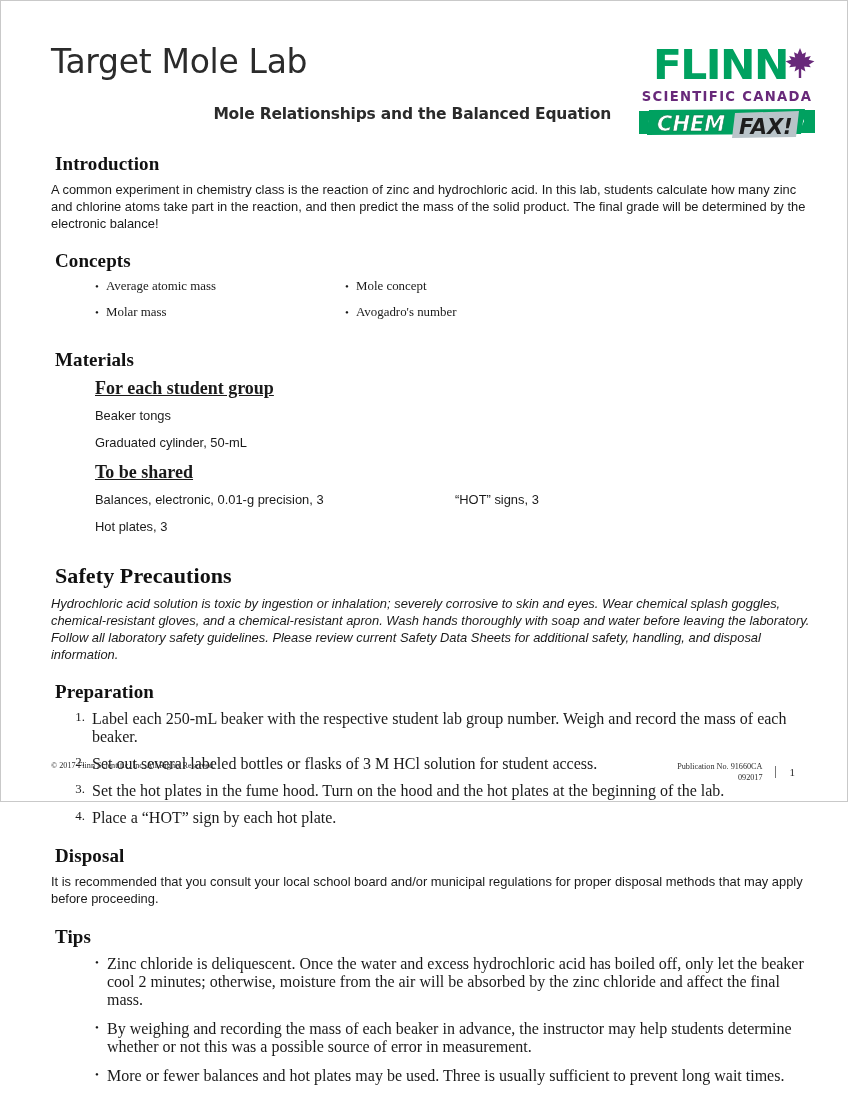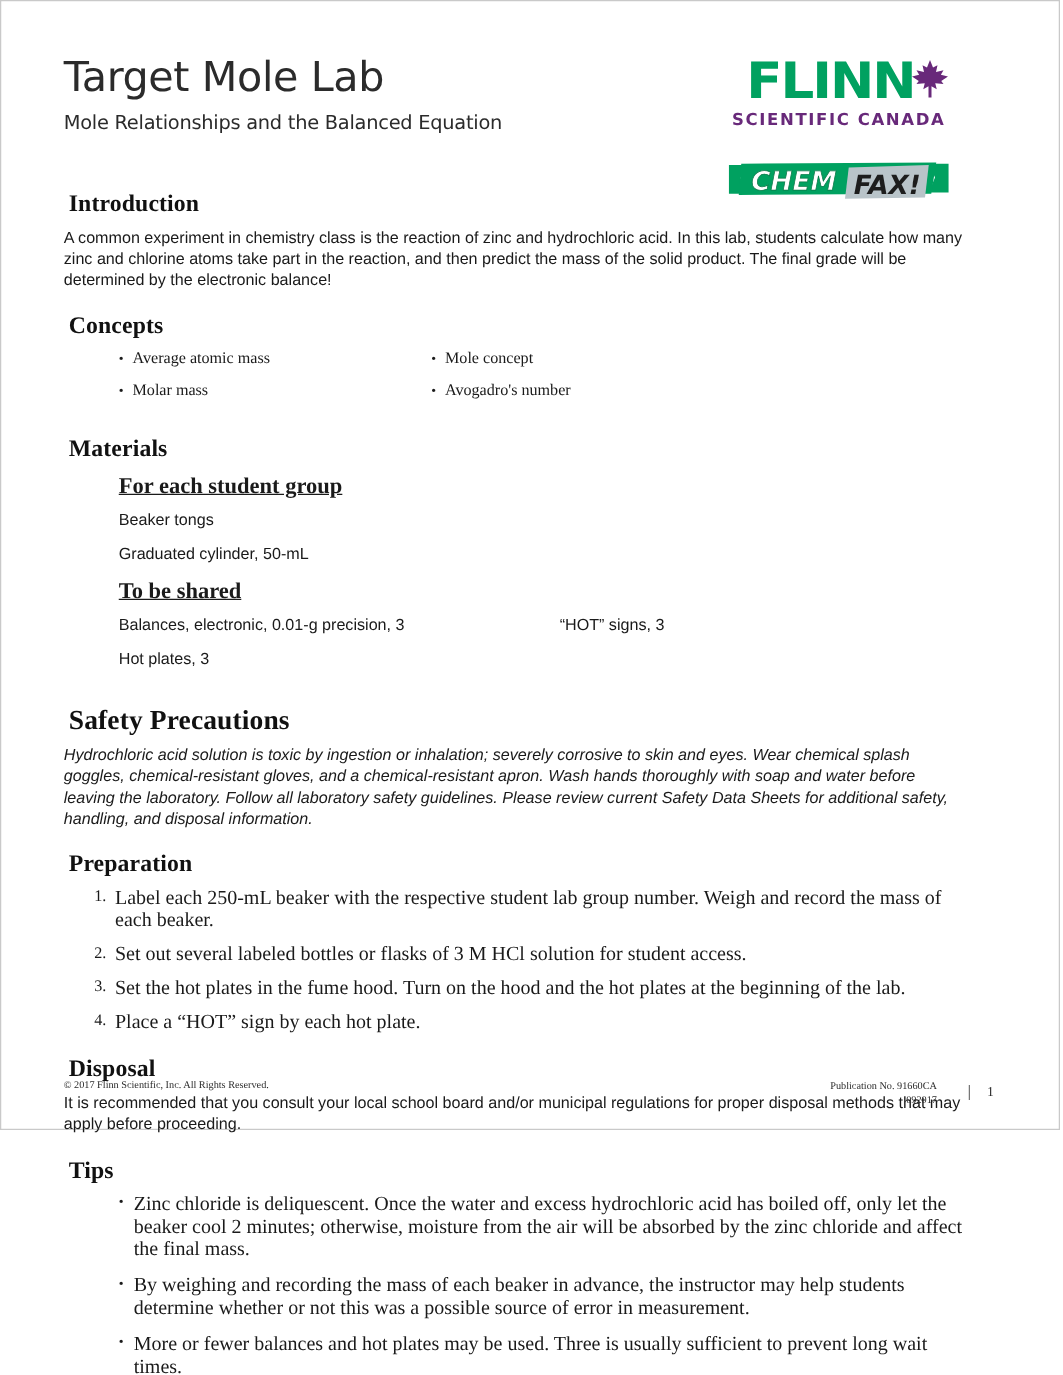--- a/index.html
+++ b/index.html
@@ -10,55 +10,56 @@
   body {
     width: 850px;
     height: 1100px;
     overflow: hidden;
     font-family: "Liberation Serif", serif;
     color: #1a1a1a;
   }
   .page {
     position: relative;
     width: 848px;
-    height: 904px;
+    height: 802px;
     box-sizing: border-box;
     border: 1px solid #c9c9c9;
     background: #fff;
-    padding: 44px 76px 0 50px;
+    padding: 44px 32px 0 50px;
   }
 
   
   .header {
     position: relative;
     height: 108px;
   }
   .title-block { width: 560px; }
   .doc-title {
     font-family: "DejaVu Sans", sans-serif;
     font-size: 33px;
     font-weight: 400;
     letter-spacing: -0.3px;
     color: #2b2b2b;
     margin: 0;
     line-height: 1.05;
   }
   .doc-subtitle {
     font-family: "DejaVu Sans", sans-serif;
     font-size: 15.5px;
-    font-weight: 400;
+    font-weight: 700;
     color: #2b2b2b;
-    margin: 9px 0 0 0;
+    margin: 25px 0 0 0;
     letter-spacing: -0.2px;
+    text-align: right;
   }
 
   
   .logo {
     position: absolute;
-    right: 12px;
+    right: 0;
     top: 0;
     width: 176px;
     height: 104px;
   }
   .logo-row1 {
     display: flex;
     align-items: flex-start;
     justify-content: flex-end;
     height: 42px;
   }
@@ -83,21 +84,21 @@
     font-weight: bold;
     font-size: 13.2px;
     letter-spacing: 1.3px;
     color: #68297a;
     text-align: center;
     margin-top: 2px;
     white-space: nowrap;
   }
   .chemfax {
     position: relative;
-    margin-top: 24px;
+    margin-top: 3px;
     height: 32px;
   }
   .chemfax svg { display: block; }
 
   
   h2.sec {
     font-family: "Liberation Serif", serif;
     font-weight: bold;
     font-size: 19px;
     color: #111;
@@ -190,21 +191,20 @@
     display: flex;
     align-items: flex-start;
     justify-content: space-between;
     font-family: "Liberation Serif", serif;
     font-size: 8.2px;
     color: #2b2b2b;
   }
   .footer-right {
     display: flex;
     align-items: center;
-    gap: 13px;
   }
   .pub { text-align: right; line-height: 1.35; }
   .pagebar {
     border-left: 1px solid #777;
     margin-left: 12px;
     padding-left: 14px;
     font-size: 11px;
     line-height: 1.1;
   }
 </style>

